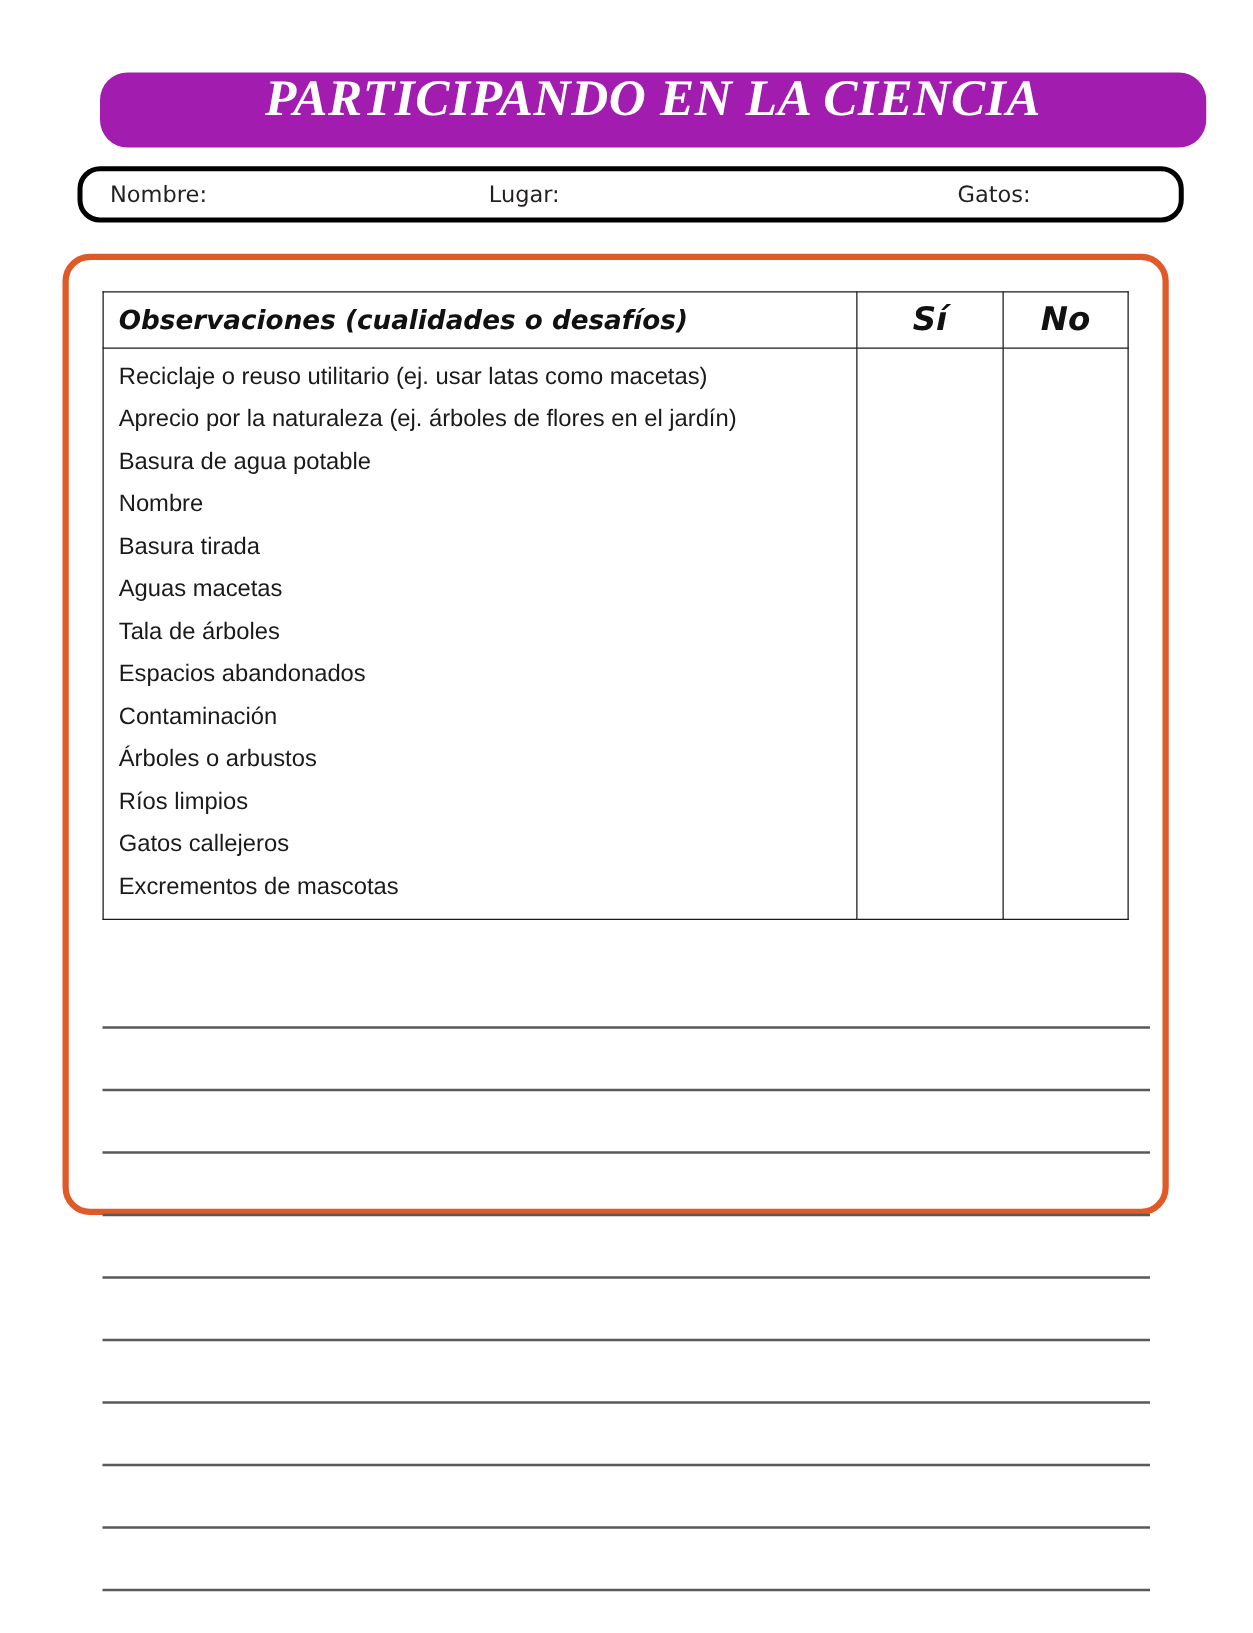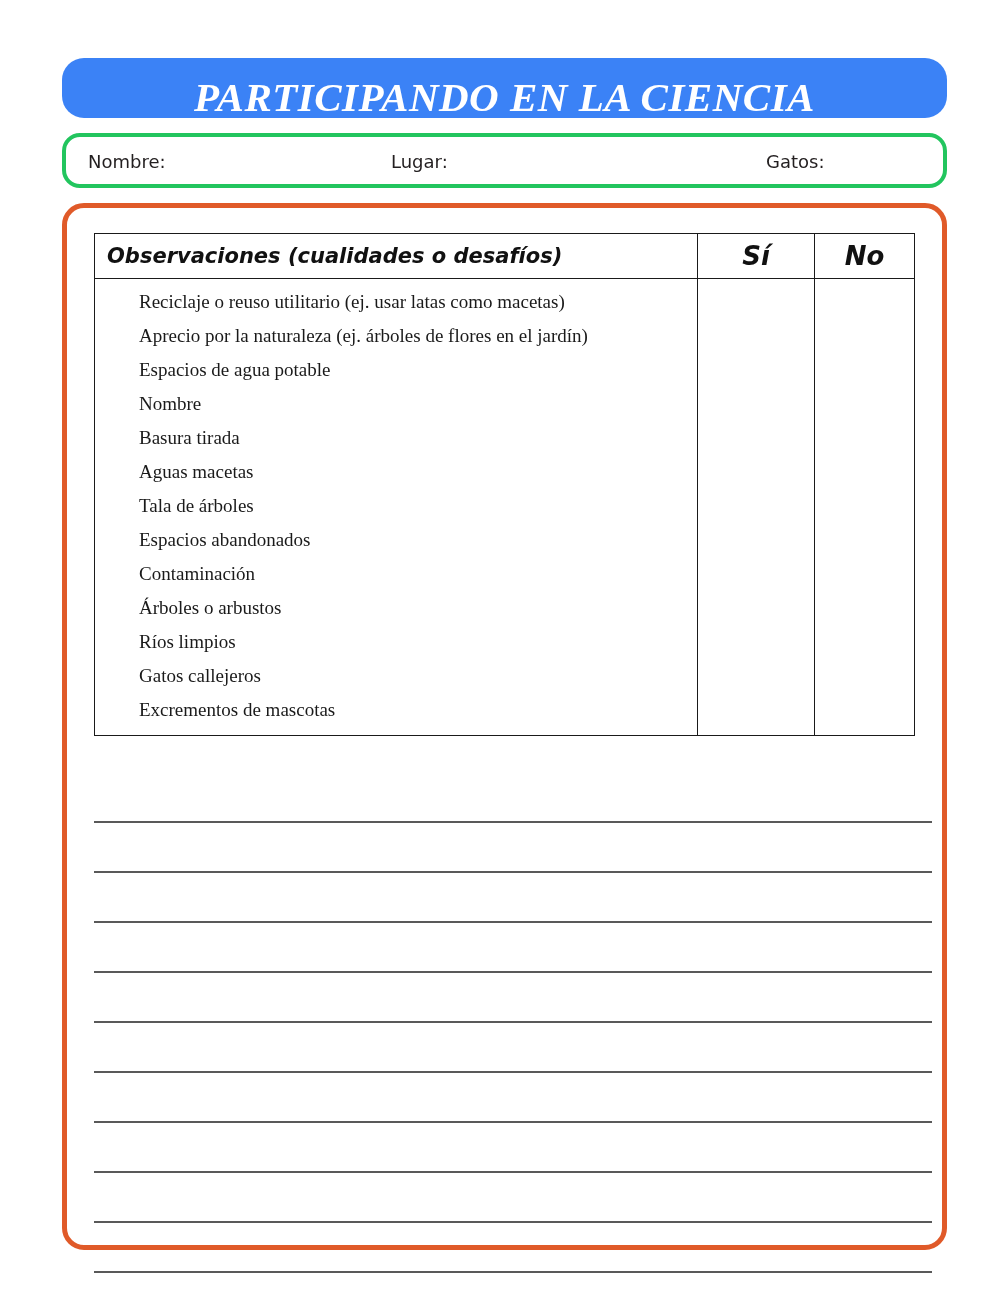--- a/index.html
+++ b/index.html
@@ -19,73 +19,73 @@
     position: absolute;
     left: 0; top: 0;
     width: 1002px;
     height: 1306px;
     background: #ffffff;
   }
 
   
   .title-banner {
     position: absolute;
-    left: 62px;
+    left: 80px;
     top: 58px;
     width: 885px;
     height: 60px;
-    background: #3b82f6;
+    background: #a21caf;
     border-radius: 22px;
     display: flex;
-    align-items: flex-end;
+    align-items: flex-start;
     justify-content: center;
   }
   .title-text {
     font-family: "Liberation Serif", "DejaVu Serif", serif;
     font-weight: bold;
     font-style: italic;
     font-size: 41px;
     letter-spacing: 0.5px;
     color: #ffffff;
     white-space: nowrap;
     line-height: 1;
   }
 
   
   .identity-bar {
     position: absolute;
     left: 62px;
     top: 133px;
     width: 885px;
-    height: 55px;
+    height: 45px;
     box-sizing: border-box;
-    border: 4px solid #22c55e;
+    border: 4px solid #000000;
     border-radius: 18px;
     background: #ffffff;
   }
   .ident-field {
     position: absolute;
     top: 50%;
     transform: translateY(-50%);
     font-family: "DejaVu Sans", sans-serif;
     font-size: 18px;
     color: #231f20;
     white-space: nowrap;
   }
   .ident-nombre { left: 22px; }
   .ident-lugar  { left: 325px; }
   .ident-fecha  { left: 700px; }
 
   
   .body-box {
     position: absolute;
-    left: 62px;
+    left: 50px;
     top: 203px;
     width: 885px;
-    height: 1047px;
+    height: 769px;
     box-sizing: border-box;
     border: 5px solid #E05A29;
     border-radius: 22px;
     background: #ffffff;
   }
 
   
   .obs-table {
     position: absolute;
     left: 27px;
@@ -125,26 +125,25 @@
     font-size: 26px;
     color: #111111;
   }
 
   
   .obs-body-cell {
     vertical-align: top;
     padding: 6px 0 8px 12px !important;
   }
   .obs-item {
-    font-family: Liberation Serif, serif;
+    font-family: Liberation Sans, sans-serif;
     font-size: 19px;
     line-height: 34px;
     color: #1a1a1a;
     white-space: nowrap;
-    margin-left: 32px;
   }
   .obs-blank {
     height: 454px;
   }
 
   
   .question {
     position: absolute;
     left: 27px;
     top: 525px;
@@ -204,21 +203,21 @@
           <th class="th-center">Sí</th>
           <th class="th-center">No</th>
         </tr>
       </thead>
       <tbody>
         <tr>
           <td class="obs-body-cell">
             <div id="obs-list">
                 <div class="obs-item">Reciclaje o reuso utilitario (ej. usar latas como macetas)</div>
                 <div class="obs-item">Aprecio por la naturaleza (ej. árboles de flores en el jardín)</div>
-                <div class="obs-item">Espacios de agua potable</div>
+                <div class="obs-item">Basura de agua potable</div>
                 <div class="obs-item">Nombre</div>
                 <div class="obs-item">Basura tirada</div>
                 <div class="obs-item">Aguas macetas</div>
                 <div class="obs-item">Tala de árboles</div>
                 <div class="obs-item">Espacios abandonados</div>
                 <div class="obs-item">Contaminación</div>
                 <div class="obs-item">Árboles o arbustos</div>
                 <div class="obs-item">Ríos limpios</div>
                 <div class="obs-item">Gatos callejeros</div>
                 <div class="obs-item">Excrementos de mascotas</div>

